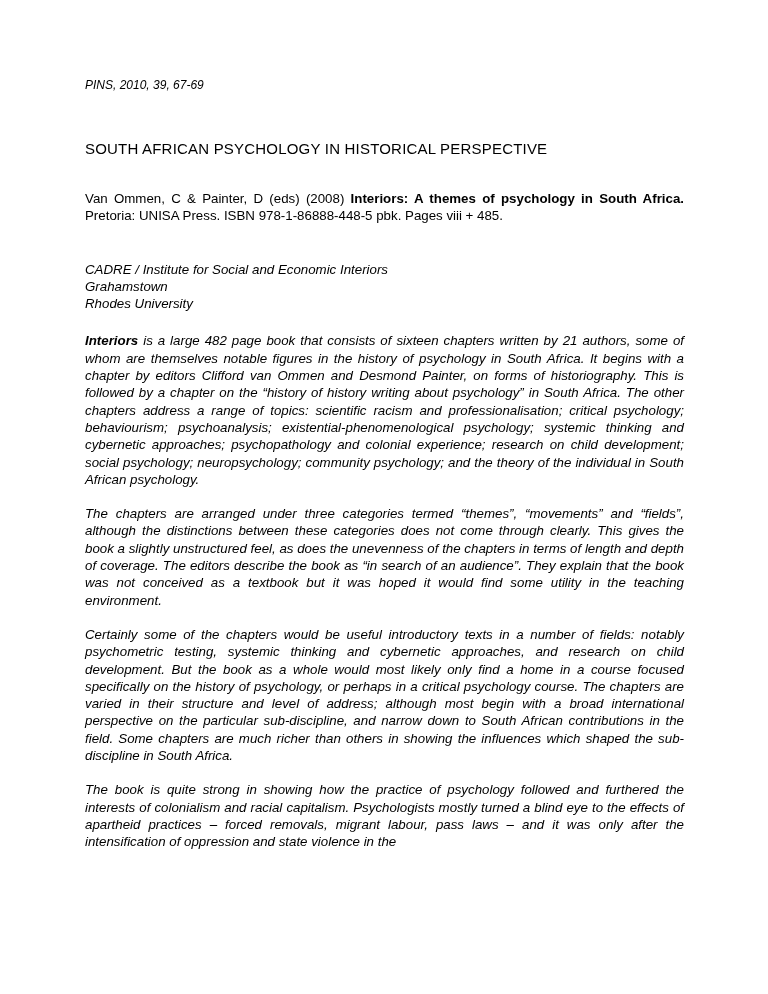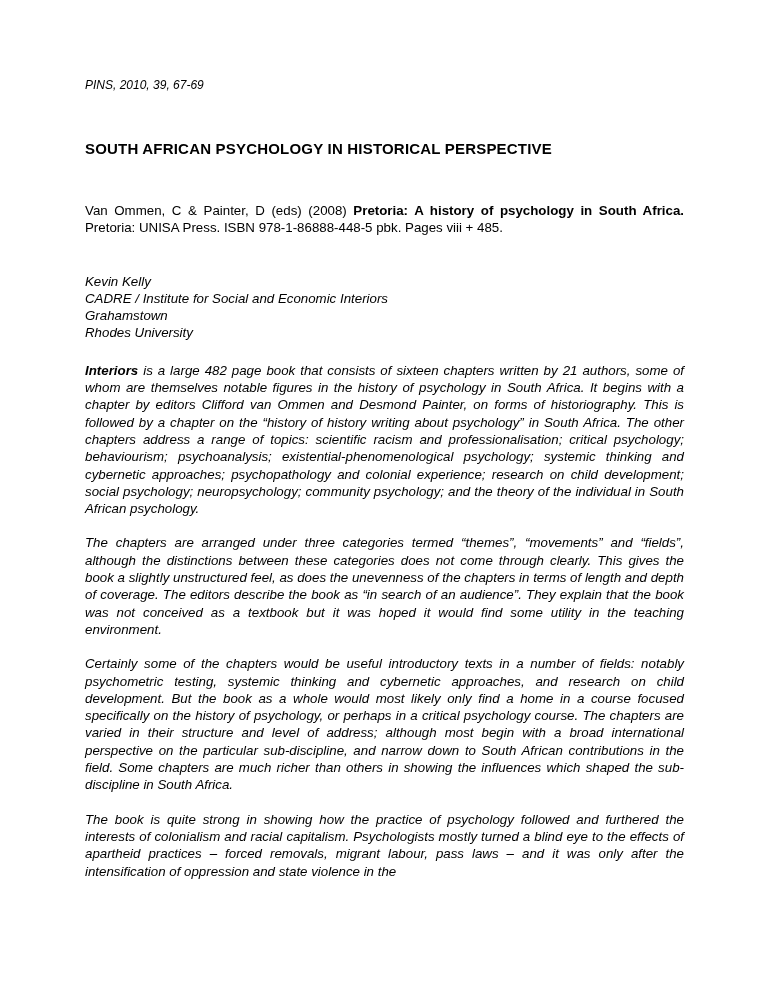--- a/index.html
+++ b/index.html
@@ -19,24 +19,24 @@
     overflow: hidden;
   }
   .journal-header {
     font-style: italic;
     font-size: 12px;
     line-height: 15px;
     margin-bottom: 46px;
   }
   .doc-title {
     font-size: 15px;
-    font-weight: bold;
+    font-weight: normal;
     letter-spacing: 0.2px;
     line-height: 19px;
-    margin-bottom: 44px;
+    margin-bottom: 32px;
   }
   .citation {
     font-size: 13.3px;
     line-height: 17.3px;
     text-align: justify;
     margin-bottom: 36px;
   }
   .bold { font-weight: bold; }
   .reviewer {
     font-size: 13.3px;
@@ -63,24 +63,23 @@
 </style>
 </head>
 <body>
 
 <div class="page">
 
   <div class="journal-header">PINS, 2010, 39, 67-69</div>
 
   <h1 class="doc-title">SOUTH AFRICAN PSYCHOLOGY IN HISTORICAL PERSPECTIVE</h1>
 
-  <p class="citation"><span>Van Ommen, C &amp; Painter, D (eds) (2008) </span><span class="bold">Pretoria: A history of psychology in South Africa.</span><span> Pretoria: UNISA Press. ISBN 978-1-86888-448-5 pbk. Pages viii + 485.</span></p>
+  <p class="citation"><span>Van Ommen, C &amp; Painter, D (eds) (2008) </span><span class="bold">Interiors: A themes of psychology in South Africa.</span><span> Pretoria: UNISA Press. ISBN 978-1-86888-448-5 pbk. Pages viii + 485.</span></p>
 
   <div class="reviewer">
-    <div>Kevin Kelly</div>
     <div>CADRE / Institute for Social and Economic Interiors</div>
     <div>Grahamstown</div>
     <div>Rhodes University</div>
   </div>
 
   <p class="body-para"><span class="bold">Interiors</span><span> is a large 482 page book that consists of sixteen chapters written by 21 authors, some of whom are themselves notable figures in the history of psychology in South Africa. It begins with a chapter by editors Clifford van Ommen and Desmond Painter, on forms of historiography. This is followed by a chapter on the “history of history writing about psychology” in South Africa. The other chapters address a range of topics: scientific racism and professionalisation; critical psychology; behaviourism; psychoanalysis; existential-phenomenological psychology; systemic thinking and cybernetic approaches; psychopathology and colonial experience; research on child development; social psychology; neuropsychology; community psychology; and the theory of the individual in South African psychology.</span></p>
 
   <p class="body-para">The chapters are arranged under three categories termed “themes”, “movements” and “fields”, although the distinctions between these categories does not come through clearly. This gives the book a slightly unstructured feel, as does the unevenness of the chapters in terms of length and depth of coverage. The editors describe the book as “in search of an audience”. They explain that the book was not conceived as a textbook but it was hoped it would find some utility in the teaching environment.</p>
 
   <p class="body-para">Certainly some of the chapters would be useful introductory texts in a number of fields: notably psychometric testing, systemic thinking and cybernetic approaches, and research on child development. But the book as a whole would most likely only find a home in a course focused specifically on the history of psychology, or perhaps in a critical psychology course. The chapters are varied in their structure and level of address; although most begin with a broad international perspective on the particular sub-discipline, and narrow down to South African contributions in the field. Some chapters are much richer than others in showing the influences which shaped the sub-discipline in South Africa.</p>

